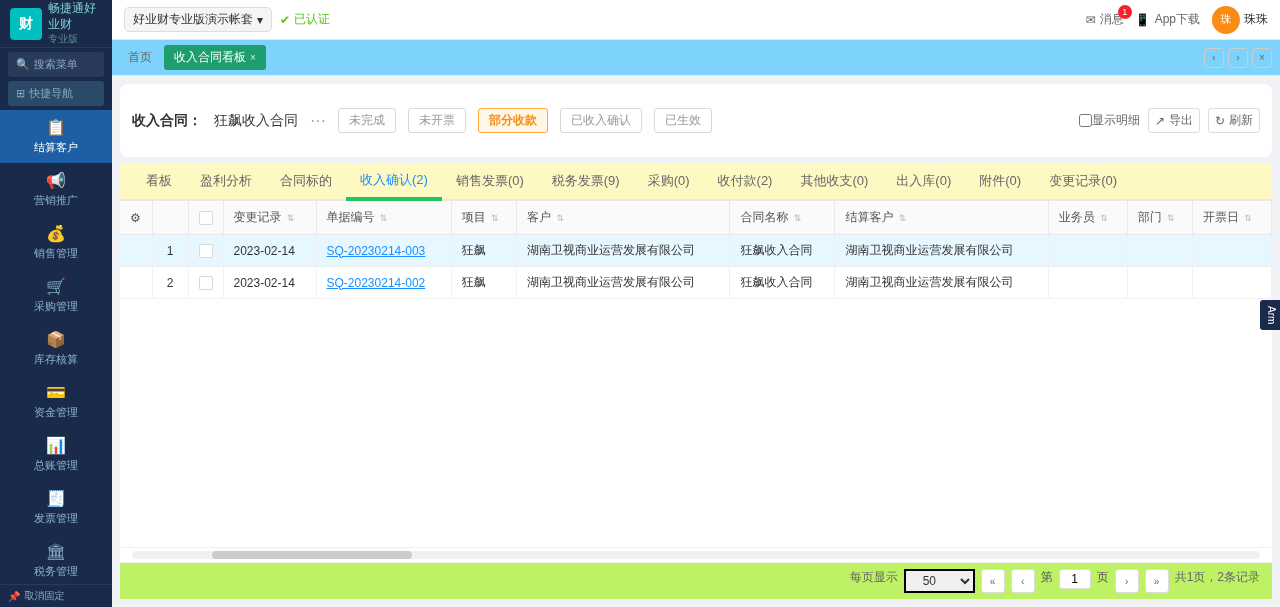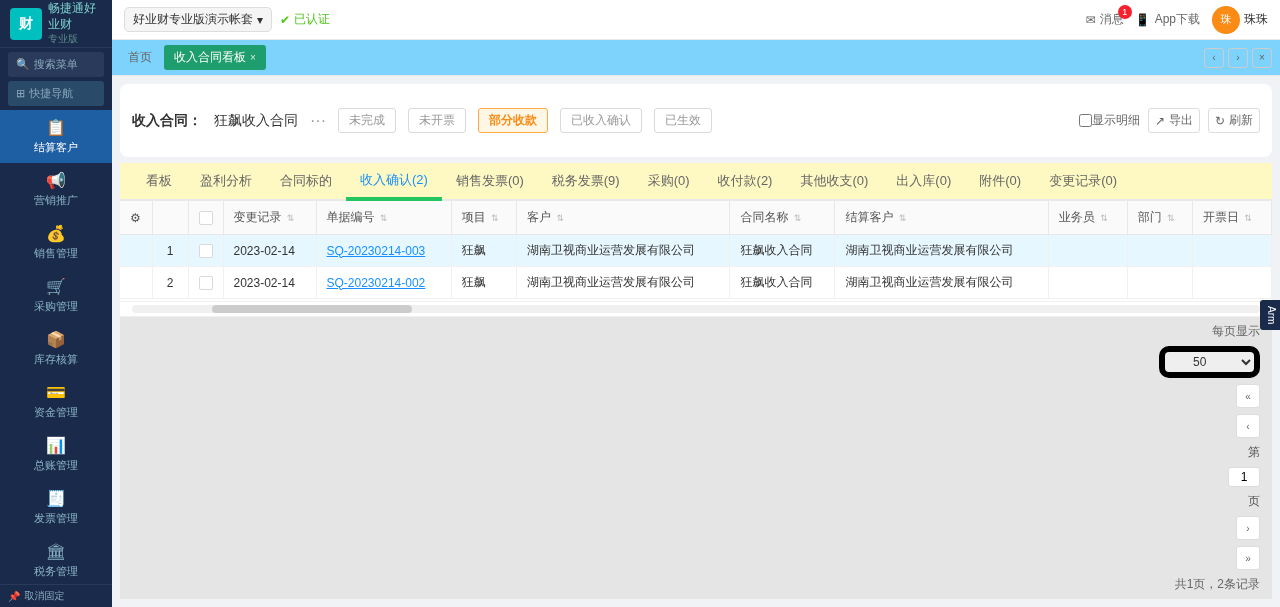--- a/index.html
+++ b/index.html
@@ -81,23 +81,23 @@
     
     .table-footer { background: #fffbe6; border-top: 1px solid #e8e8e8; padding: 6px 12px; font-size: 12px; color: #333; flex-shrink: 0; }
     .total-label { font-weight: 500; }
 
     
     .scrollbar-area { background: white; padding: 3px 12px; display: flex; flex-shrink: 0; border-top: 1px solid #f0f0f0; }
     .scrollbar-track { height: 8px; background: #f0f0f0; border-radius: 4px; flex: 1; position: relative; }
     .scrollbar-thumb { height: 8px; background: #ccc; border-radius: 4px; width: 200px; position: absolute; left: 80px; }
 
     
-    .pagination { background: #e5e5e5; padding: 6px 12px; display: flex; align-items: flex-end; justify-content: flex-end; gap: 6px; font-size: 12px; color: #555; flex-shrink: 0; border-top: 1px solid #f0f0f0; flex-direction: column; }
+    .pagination { background: #bef264; padding: 6px 12px; display: flex; align-items: flex-start; justify-content: flex-end; gap: 6px; font-size: 12px; color: #555; flex-shrink: 0; border-top: 1px solid #f0f0f0; }
     .page-label { color: #666; }
-    .page-size-select { border: 6px solid #000000; border-radius: 10px; padding: 2px 24px; font-size: 12px; color: #333; cursor: pointer; }
+    .page-size-select { border: 2px solid #000000; border-radius: 0; padding: 2px 13px; font-size: 12px; color: #333; cursor: pointer; }
     .page-nav-btn { width: 24px; height: 24px; border: 1px solid #ddd; border-radius: 3px; background: white; cursor: pointer; display: flex; align-items: center; justify-content: center; color: #666; font-size: 10px; }
     .page-input { width: 32px; border: 1px solid #ddd; border-radius: 3px; text-align: center; padding: 2px; font-size: 12px; }
     .page-info { color: #666; }
     .side-tool { position: fixed; right: 0; top: 300px; background: #1a2a4a; color: white; width: 20px; padding: 6px 3px; border-radius: 3px 0 0 3px; cursor: pointer; font-size: 10px; writing-mode: vertical-rl; }
     .inner-content { flex: 1; display: flex; flex-direction: column; overflow: hidden; background: white; margin-top: 0; }
   </style>
 </head>
 <body>
 
 <div class="sidebar">

